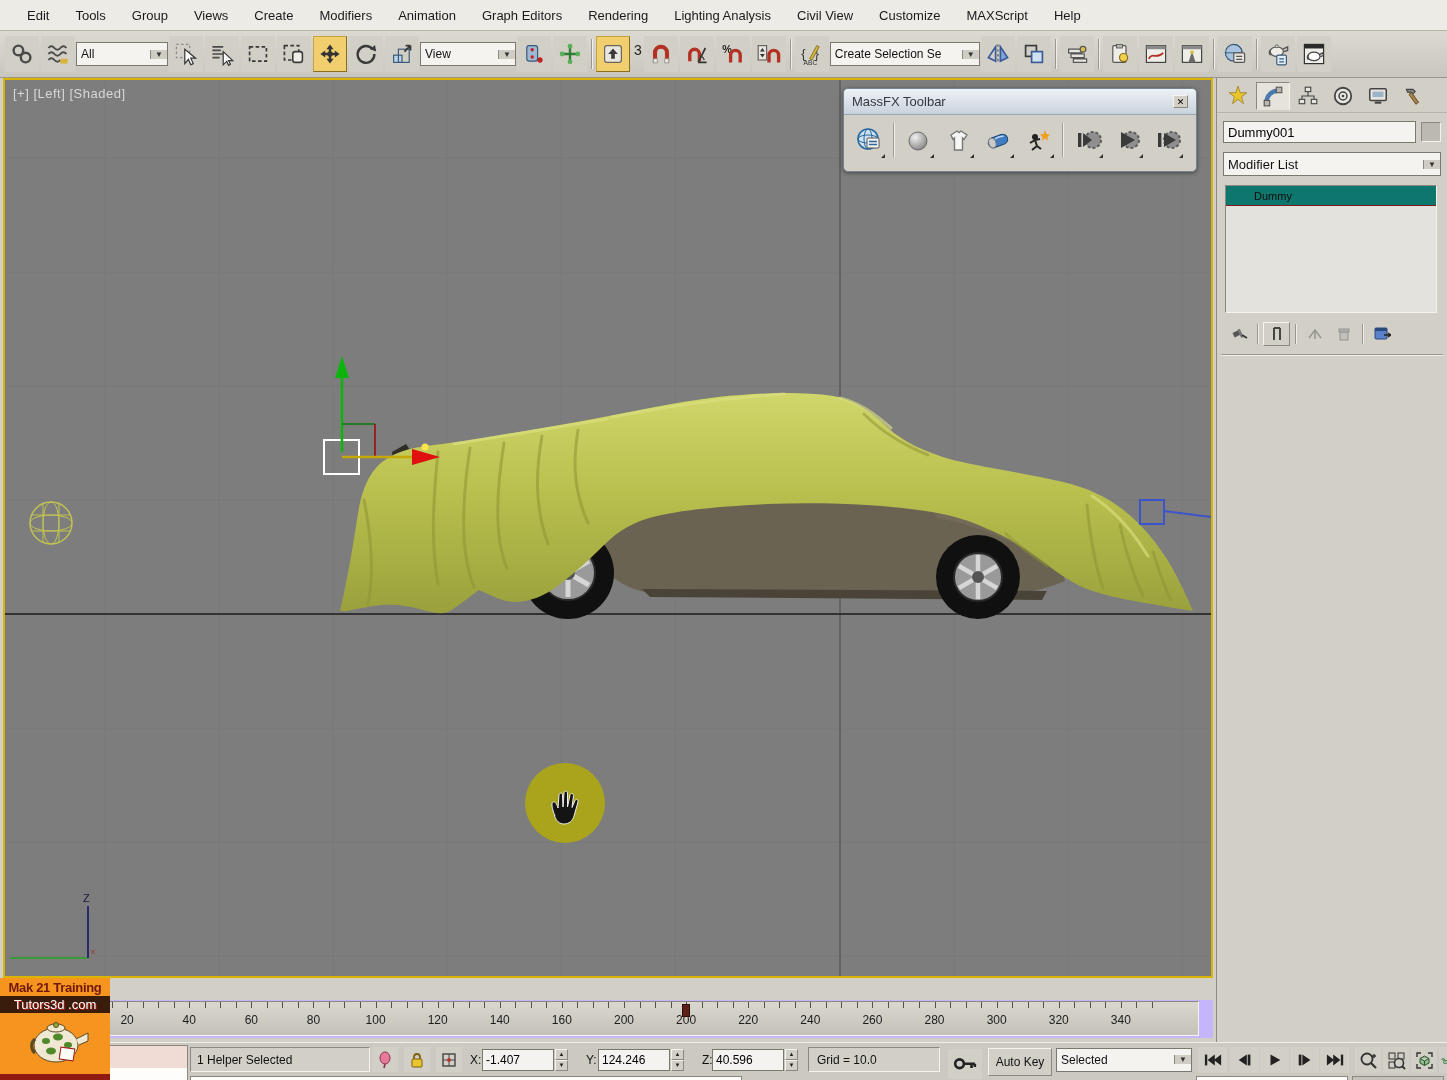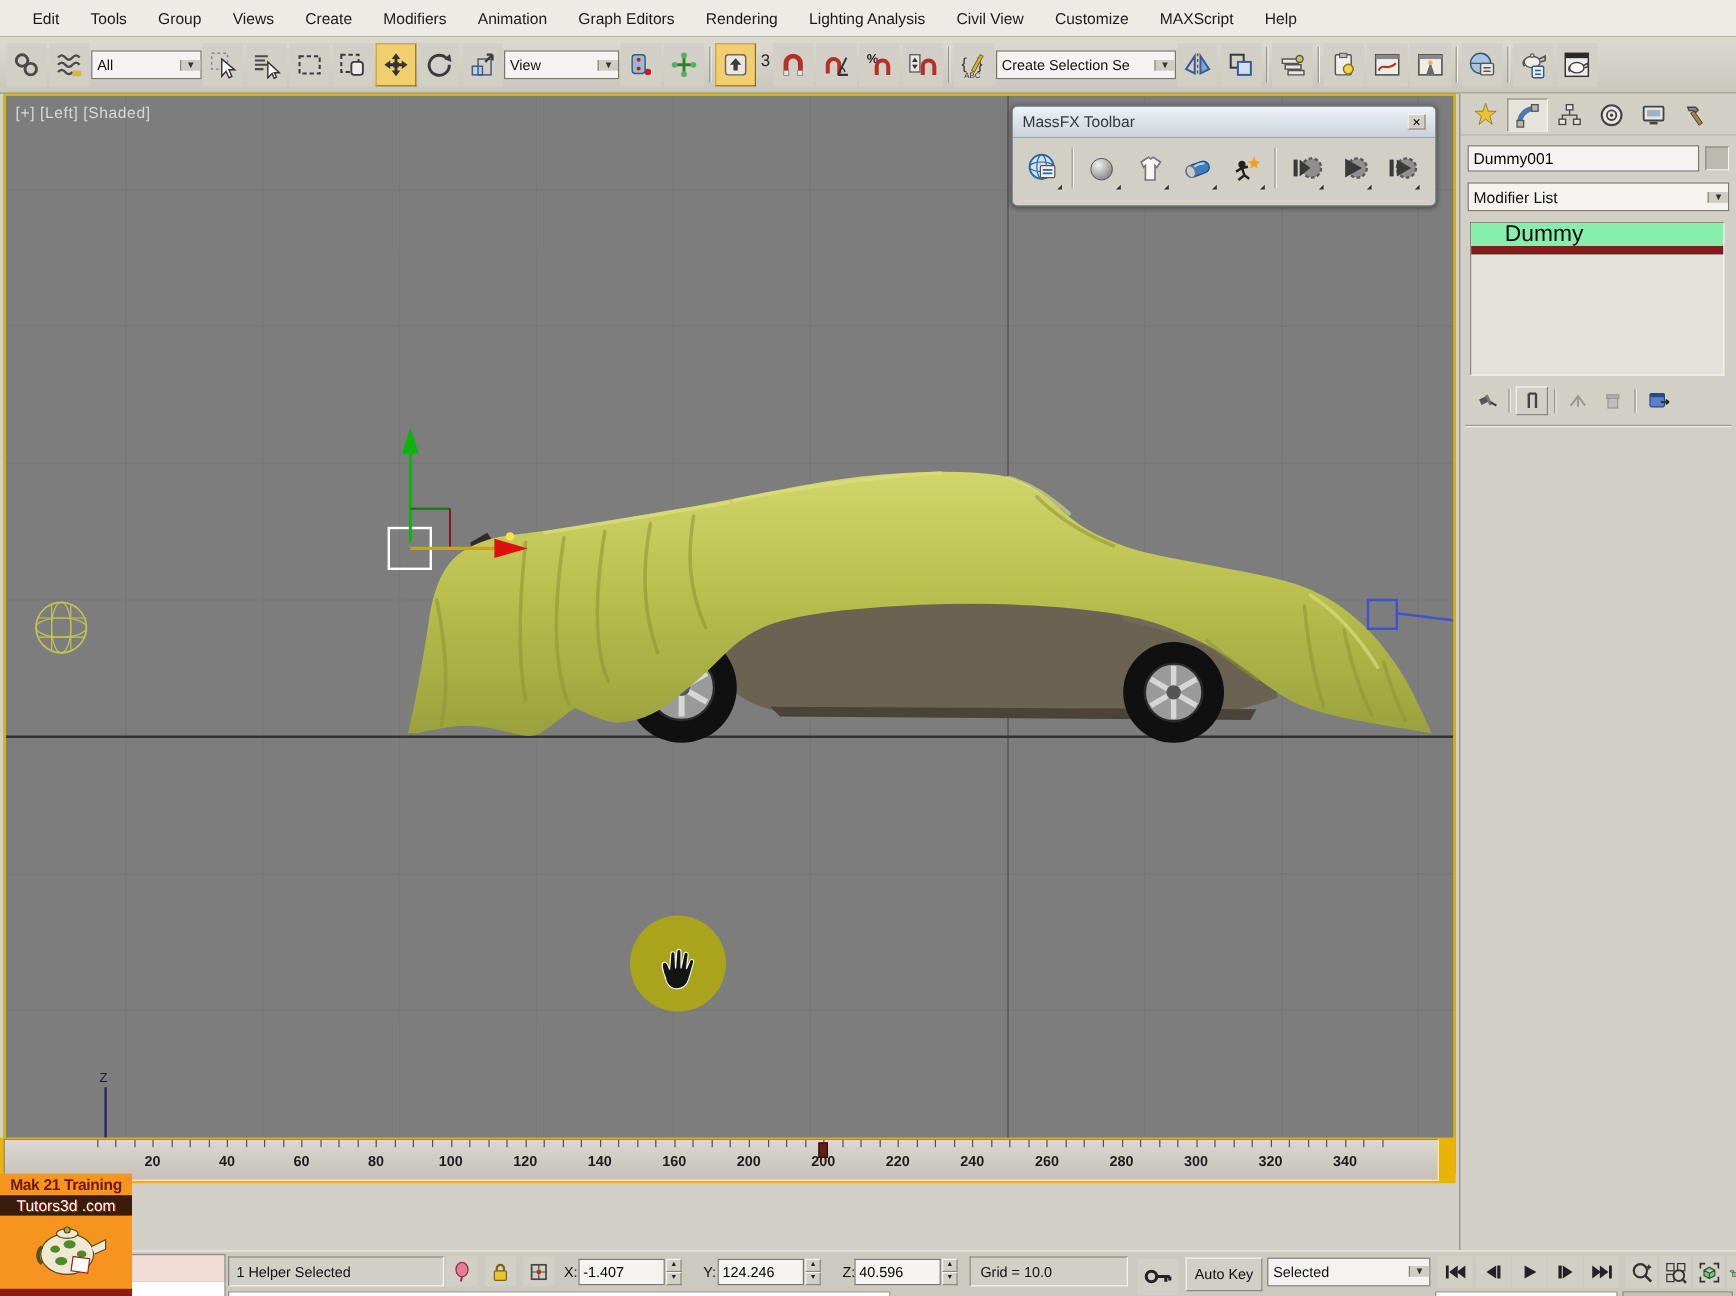--- a/index.html
+++ b/index.html
@@ -40,32 +40,32 @@
   #tabs{display:flex;align-items:center;height:32px;padding:2px 2px 0 4px;gap:1px;border-bottom:1px solid #b7b4ab;}
   .tab{width:34px;height:28px;}
   .tab.active{background:#e6e3da;border-color:#8b887f #f5f3ee #e6e3da #8b887f;}
   .tab svg{width:22px;height:22px;}
   #namerow{display:flex;align-items:center;margin:8px 6px 0 6px;gap:5px;}
   #objname{flex:1;height:22px;font-size:13px;padding:0 4px;font-family:"Liberation Sans",sans-serif;}
   #swatch{width:20px;height:20px;background:#bcb9b0;}
   #modlist{display:flex;margin:9px 6px 0 6px;height:23px;}
   #modlist .txt{font-size:13px;}
   #stack{margin:10px 10px 0 8px;height:128px;background:#e4e2dc;}
-  #stackrow{height:19px;background:#86efac;display:flex;align-items:center;padding-left:28px;font-size:19px;color:#0c0c0c;border-bottom:7px solid #7f1d1d;}
+  #stackrow{height:19px;background:#0f766e;display:flex;align-items:center;padding-left:28px;font-size:11px;color:#0c0c0c;border-bottom:1px solid #7f1d1d;}
   #stacktools{display:flex;align-items:center;margin:9px 8px 0 8px;gap:2px;}
   .stb{width:27px;height:24px;}
   .stb svg{width:18px;height:18px;}
   .stb.dim{opacity:.45;}
   .stsep{width:1px;height:20px;background:#9a978e;box-shadow:1px 0 0 #f0eee8;margin:0 3px;}
   #panelrule{margin:8px 4px 0 4px;border-top:1px solid #9a978e;border-bottom:1px solid #f0eee8;}
   
   #sliderrow{position:absolute;left:0;top:978px;width:1213px;height:26px;background:#ccc9c0;border-top:1px solid #8e8b82;}
   #tslider{position:absolute;left:58px;top:2px;width:140px;height:21px;font-size:12px;color:#111;justify-content:flex-start;padding-left:54px;}
   #tnext{position:absolute;left:200px;top:2px;width:20px;height:21px;font-size:12px;color:#111;}
-  #trackbar{position:absolute;left:0;top:948px;width:1213px;height:38px;background:#eab308;font-weight:bold;}
+  #trackbar{position:absolute;left:0;top:1000px;width:1213px;height:38px;background:#c4b5fd;}
   #ruler{position:absolute;left:3px;top:1px;width:1196px;height:35px;background:linear-gradient(#dad7ce,#c4c1b8);border:1px solid;border-color:#8b887f #f5f3ee #f5f3ee #8b887f;box-sizing:border-box;overflow:hidden;}
   .tick{position:absolute;top:0;width:1px;height:6px;background:#55534c;}
   .ticklab{position:absolute;top:11px;width:40px;margin-left:-20px;text-align:center;font-size:12px;color:#1c1c1c;}
   .keymark{position:absolute;top:2px;width:8px;height:13px;background:#5e2117;border:1px solid #2e0f0a;box-sizing:border-box;}
   
   #statusbar{position:absolute;left:0;top:1042px;width:1447px;height:38px;background:#ccc9c0;border-top:1px solid #f0eee8;}
   .sb-item{position:absolute;top:4px;height:25px;display:flex;align-items:center;}
   .sb-lab{font-size:12px;color:#111;margin:0 3px 0 8px;}
   .coordfield{width:72px;height:22px;font-size:12px;padding:0 3px;font-family:"Liberation Sans",sans-serif;}
   .spin{display:flex;flex-direction:column;width:13px;height:22px;margin-left:1px;}

